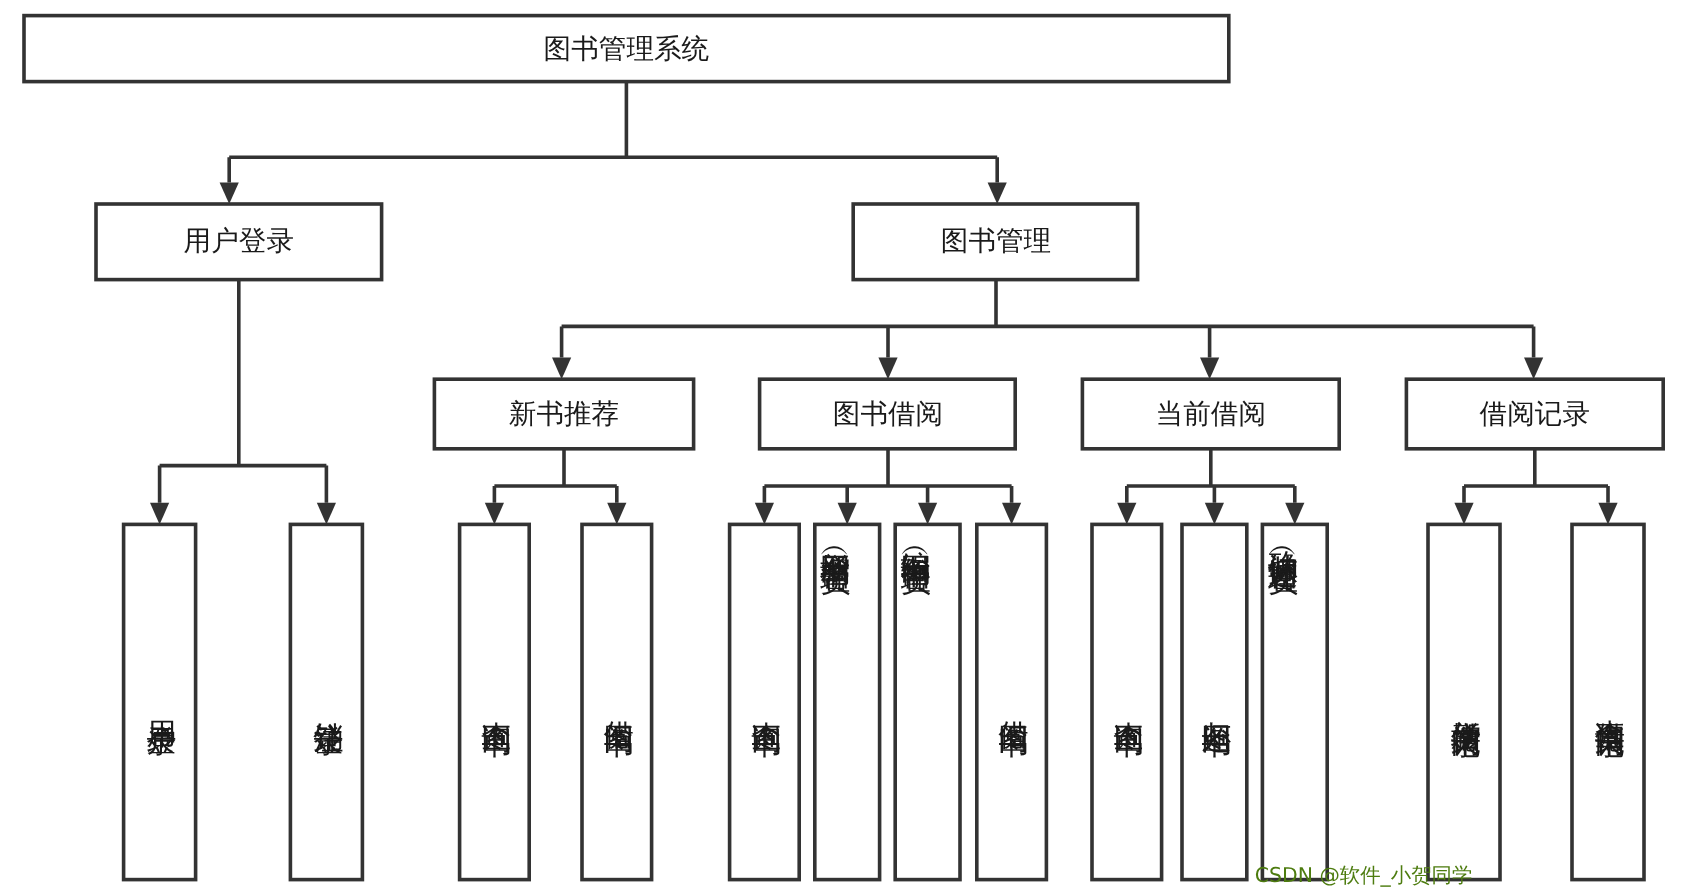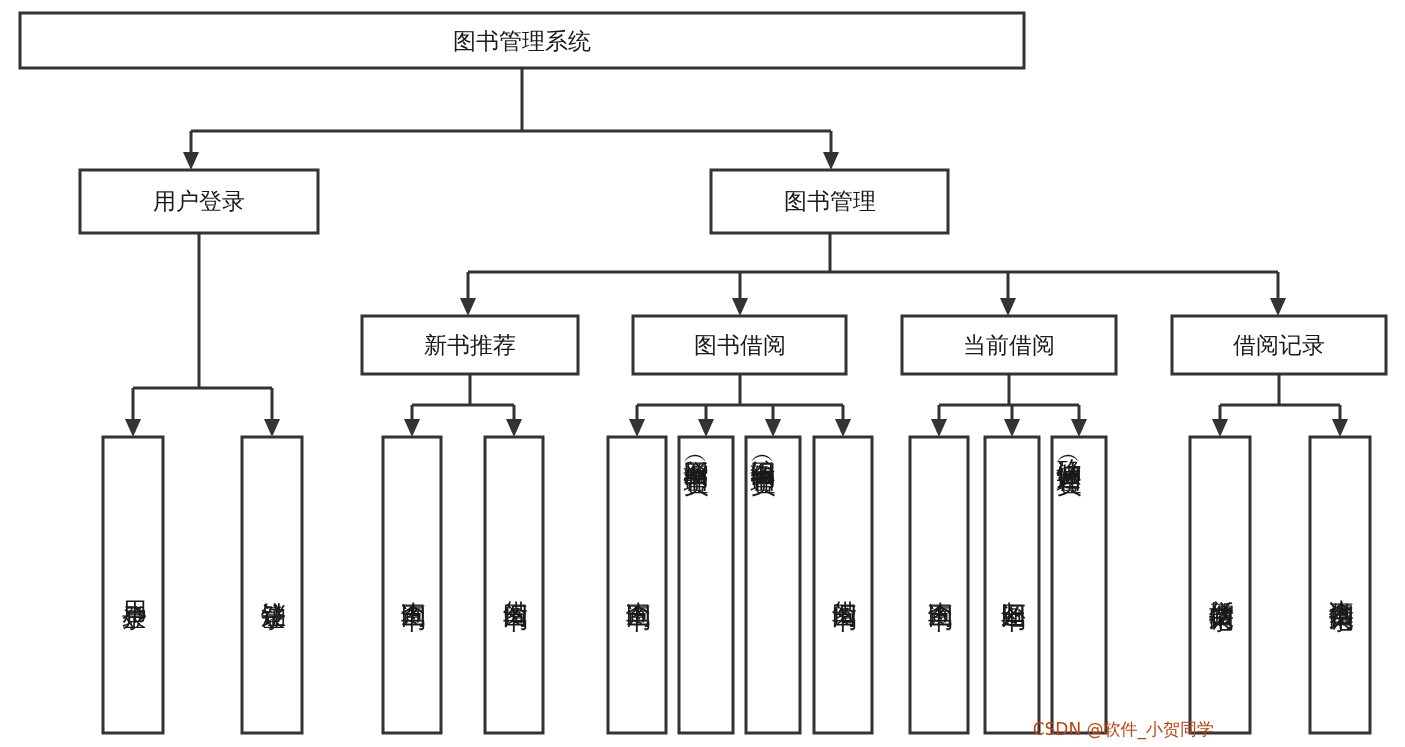--- a/index.html
+++ b/index.html
@@ -51,25 +51,25 @@
     stroke: #333333;
     stroke-width: 3;
     fill: none;
   }
   .arrow-head {
     fill: #333333;
     stroke: none;
   }
   .watermark {
     position: absolute;
-    right: 16px;
+    right: 3px;
     bottom: 6px;
     font-family: "DejaVu Sans", "Liberation Sans", sans-serif;
     font-size: 17px;
-    color: #c2410c;
+    color: #4d7c0f;
     white-space: nowrap;
     pointer-events: none;
   }
 </style>
 </head>
 <body>
 
 <div id="diagram-root">
   <svg class="flow" viewBox="0 0 1405 747" xmlns="http://www.w3.org/2000/svg">
 

